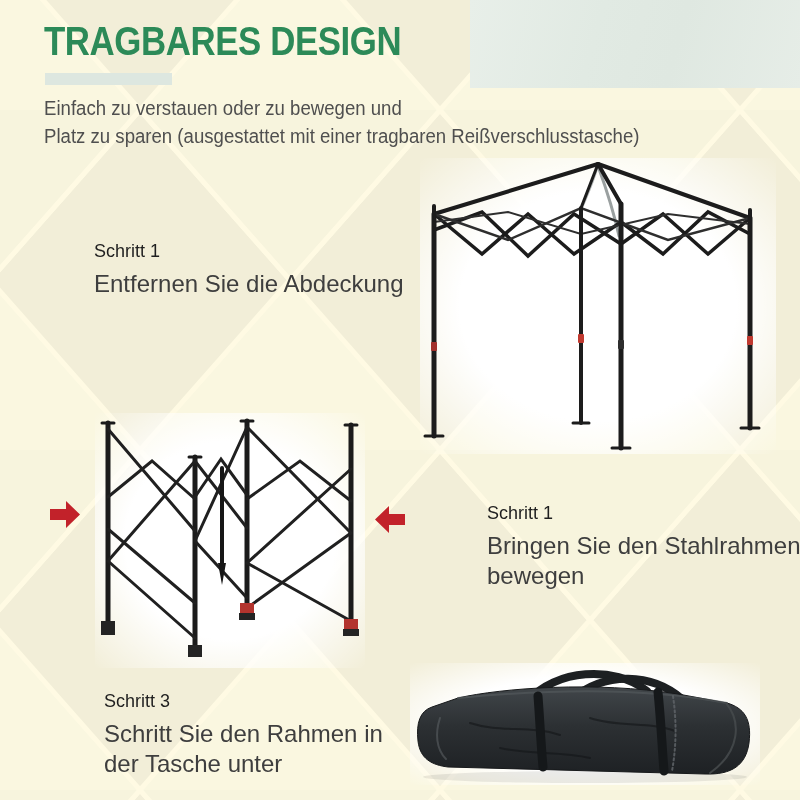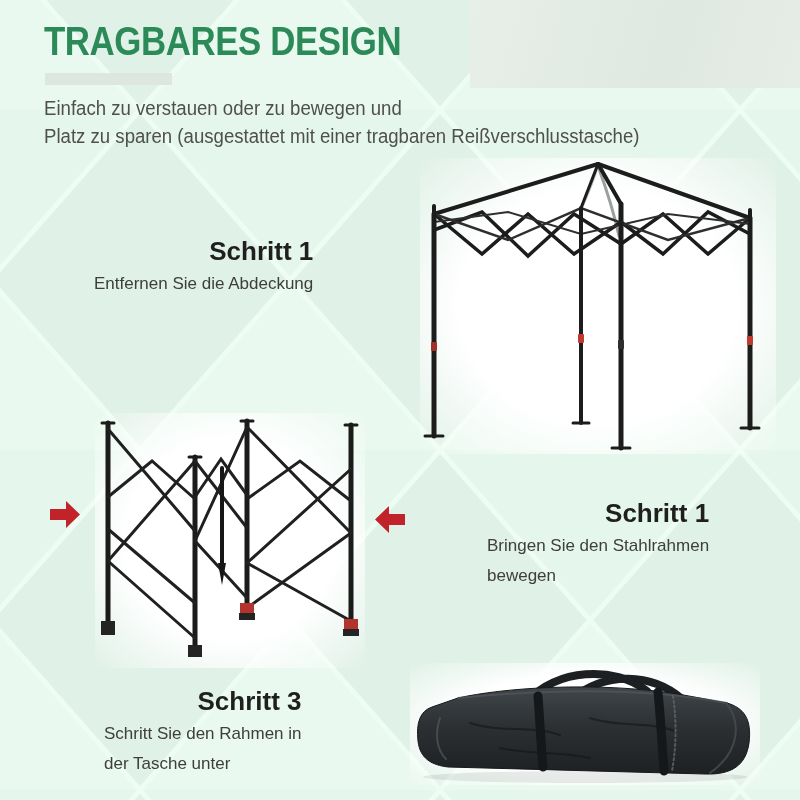--- a/index.html
+++ b/index.html
@@ -1,17 +1,17 @@
 <!DOCTYPE html>
 <html><head>
 <meta charset="utf-8">
 <style>
   html,body{margin:0;padding:0;}
   body{font-family:"Liberation Sans","DejaVu Sans",sans-serif;background:#ffffff;}
-  .canvas{position:relative;width:800px;height:800px;overflow:hidden;background:#86efac;}
+  .canvas{position:relative;width:800px;height:800px;overflow:hidden;background:#fde047;}
 
   
   .bg-pattern{position:absolute;left:0;top:0;width:800px;height:800px;}
 
   
   .green-block{
     position:absolute;left:470px;top:0;width:330px;height:88px;
     background:linear-gradient(105deg,#e8efe9 0%,#e1eae3 38%,#dfe8e1 62%,#e6ede7 100%);
   }
 
@@ -23,22 +23,22 @@
   .title-underline{
     position:absolute;left:45px;top:73px;width:127px;height:12px;background:#dde7e0;
   }
   .subtitle{
     position:absolute;left:44px;top:94px;margin:0;
     font-size:20px;line-height:28px;color:#4f4f4f;
     transform:scaleX(.93);transform-origin:left top;white-space:nowrap;
   }
 
   .step{position:absolute;white-space:nowrap;}
-  .step .step-heading{margin:0;font-size:26px;line-height:26px;font-weight:bold;color:#1f1f1f;text-align:right;}
-  .step .step-body{margin:5px 0 0 0;font-size:17px;line-height:30px;color:#3e3e3e;}
+  .step .step-heading{margin:0;font-size:18px;line-height:26px;font-weight:normal;color:#1f1f1f;}
+  .step .step-body{margin:5px 0 0 0;font-size:24px;line-height:30px;color:#3e3e3e;}
   .step-1{left:94px;top:238px;}
   .step-2{left:487px;top:500px;}
   .step-3{left:104px;top:688px;}
 
   .figure{position:absolute;background:radial-gradient(ellipse at center,#ffffff 55%,rgba(255,255,255,0) 100%);}
   .fig-open-frame{left:420px;top:158px;width:356px;height:296px;}
   .fig-folded-frame{left:95px;top:413px;width:270px;height:255px;}
   .fig-bag{left:410px;top:663px;width:350px;height:122px;}
 
   .fold-arrow{position:absolute;width:30px;height:27px;}

